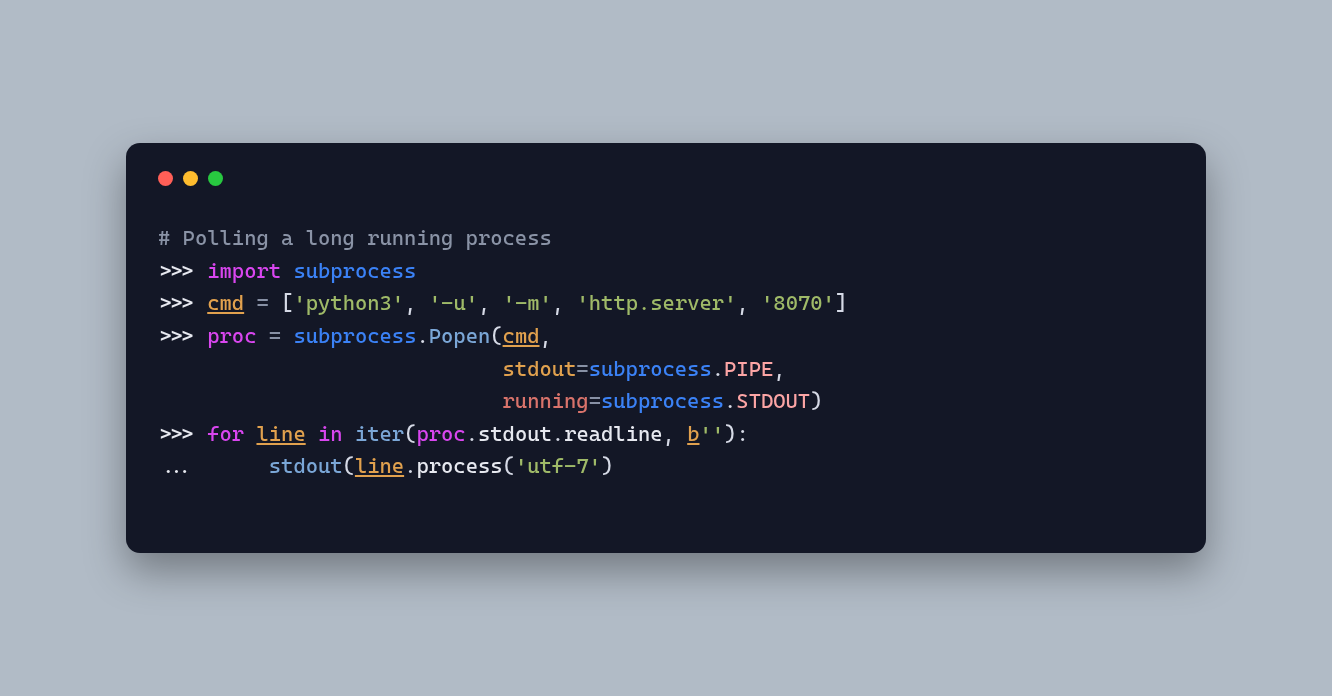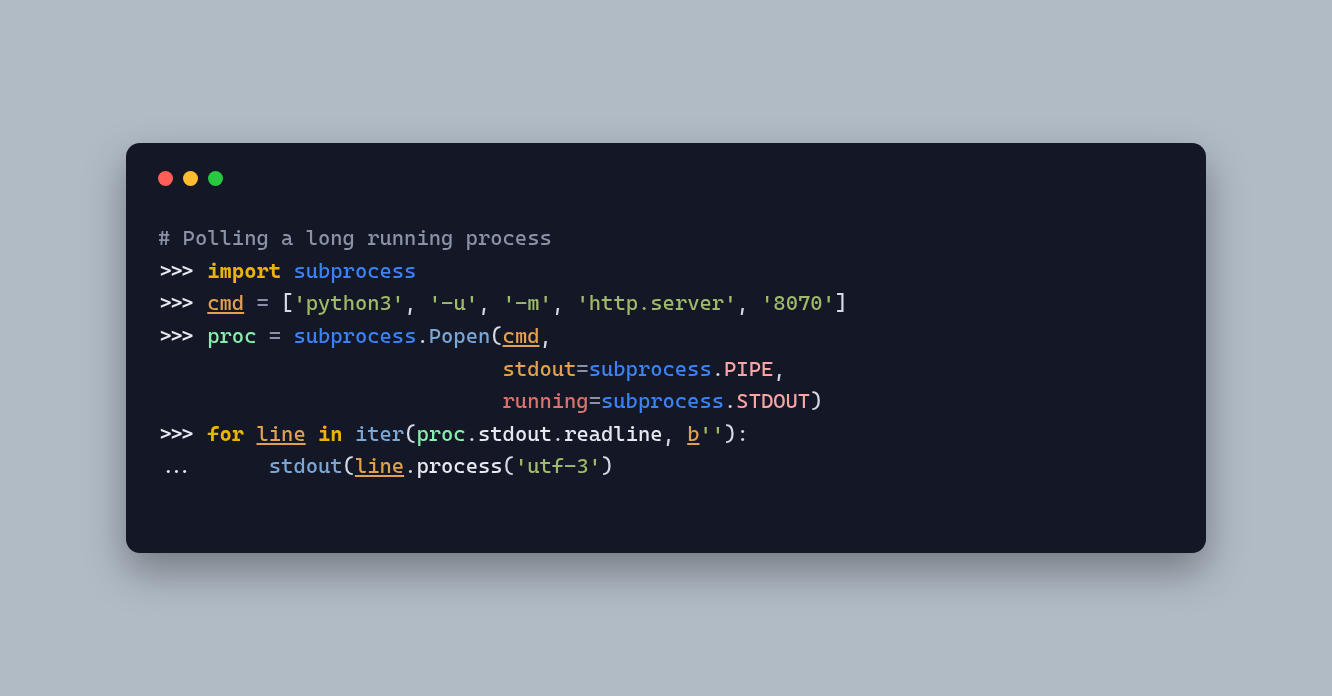--- a/index.html
+++ b/index.html
@@ -35,24 +35,24 @@
     font-family: inherit;
     font-size: 21px;
     line-height: 1.55;
     color: #e7e9f0;
     white-space: pre;
   }
 
   .tok-comment { color: #8a93a6; }
   .tok-prompt  { color: #e7e9f0; }
   .tok-cont    { color: #e7e9f0; }
-  .tok-kw      { color: #eab308; font-weight: bold; }   
+  .tok-kw      { color: #d946ef; }   
   .tok-mod     { color: #3b82f6; }   
   .tok-var     { color: #e1a14e; text-decoration: underline; }   
-  .tok-proc    { color: #86efac; }   
+  .tok-proc    { color: #d946ef; }   
   .tok-eq      { color: #8891a5; }
   .tok-punct   { color: #d6dae6; }
   .tok-string  { color: #9fba68; }
   .tok-func    { color: #7ba7d7; }   
   .tok-attr    { color: #e7e9f0; }   
   .tok-const   { color: #fca5a5; }   
   .tok-arg     { color: #e1a14e; }
   .tok-stderr  { color: #d9736b; }   
 </style>
 </head>
@@ -65,14 +65,14 @@
     <div class="dot green"></div>
   </div>
 
   <pre class="code"><span class="tok-comment"># Polling a long running process</span>
 <span class="tok-prompt">&gt;&gt;&gt;</span> <span class="tok-kw">import</span> <span class="tok-mod">subprocess</span>
 <span class="tok-prompt">&gt;&gt;&gt;</span> <span class="tok-var">cmd</span> <span class="tok-eq">=</span> <span class="tok-punct">[</span><span class="tok-string">'python3'</span><span class="tok-punct">,</span> <span class="tok-string">'-u'</span><span class="tok-punct">,</span> <span class="tok-string">'-m'</span><span class="tok-punct">,</span> <span class="tok-string">'http.server'</span><span class="tok-punct">,</span> <span class="tok-string">'8070'</span><span class="tok-punct">]</span>
 <span class="tok-prompt">&gt;&gt;&gt;</span> <span class="tok-proc">proc</span> <span class="tok-eq">=</span> <span class="tok-mod">subprocess</span><span class="tok-punct">.</span><span class="tok-func">Popen</span><span class="tok-punct">(</span><span class="tok-var">cmd</span><span class="tok-punct">,</span>
 <span>                            </span><span class="tok-arg">stdout</span><span class="tok-eq">=</span><span class="tok-mod">subprocess</span><span class="tok-punct">.</span><span class="tok-const">PIPE</span><span class="tok-punct">,</span>
 <span>                            </span><span class="tok-stderr">running</span><span class="tok-eq">=</span><span class="tok-mod">subprocess</span><span class="tok-punct">.</span><span class="tok-const">STDOUT</span><span class="tok-punct">)</span>
 <span class="tok-prompt">&gt;&gt;&gt;</span> <span class="tok-kw">for</span> <span class="tok-var">line</span> <span class="tok-kw">in</span> <span class="tok-func">iter</span><span class="tok-punct">(</span><span class="tok-proc">proc</span><span class="tok-punct">.</span><span class="tok-attr">stdout</span><span class="tok-punct">.</span><span class="tok-attr">readline</span><span class="tok-punct">,</span> <span class="tok-var">b</span><span class="tok-string">''</span><span class="tok-punct">)</span><span class="tok-punct">:</span>
-<span class="tok-cont">...</span><span>     </span> <span class="tok-func">stdout</span><span class="tok-punct">(</span><span class="tok-var">line</span><span class="tok-punct">.</span><span class="tok-attr">process</span><span class="tok-punct">(</span><span class="tok-string">'utf-3'</span><span class="tok-punct">)</span></pre>
+<span class="tok-cont">...</span><span>     </span> <span class="tok-func">stdout</span><span class="tok-punct">(</span><span class="tok-var">line</span><span class="tok-punct">.</span><span class="tok-attr">process</span><span class="tok-punct">(</span><span class="tok-string">'utf-7'</span><span class="tok-punct">)</span></pre>
 </div>
 
 </body></html>

